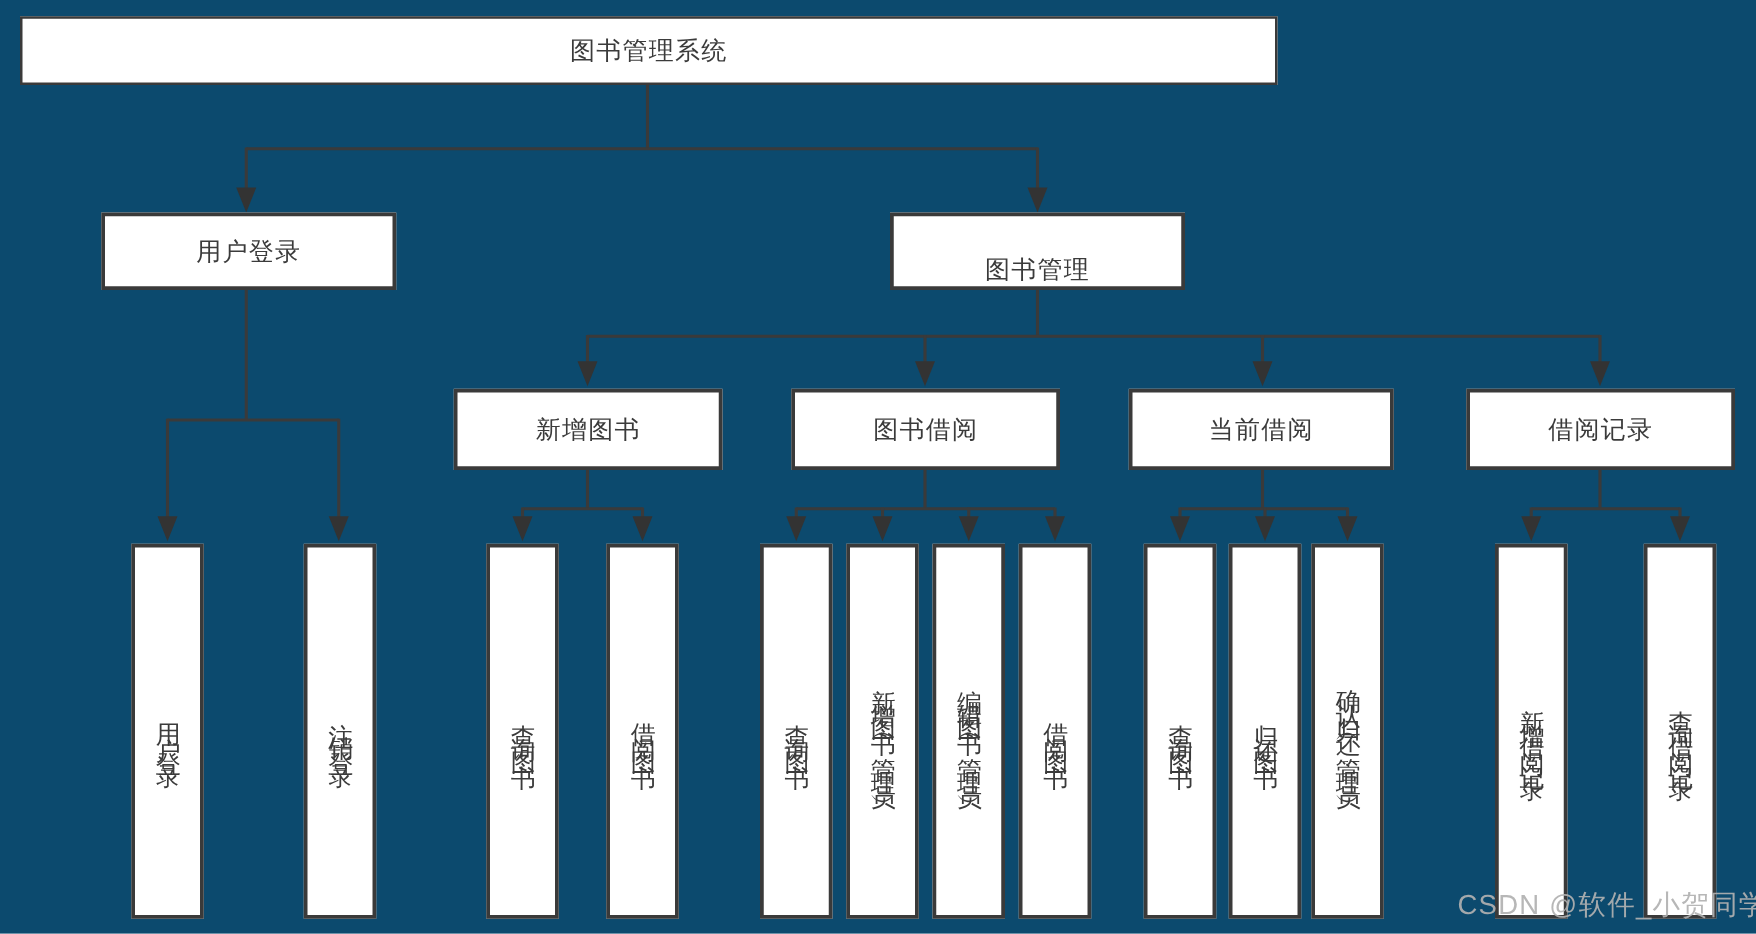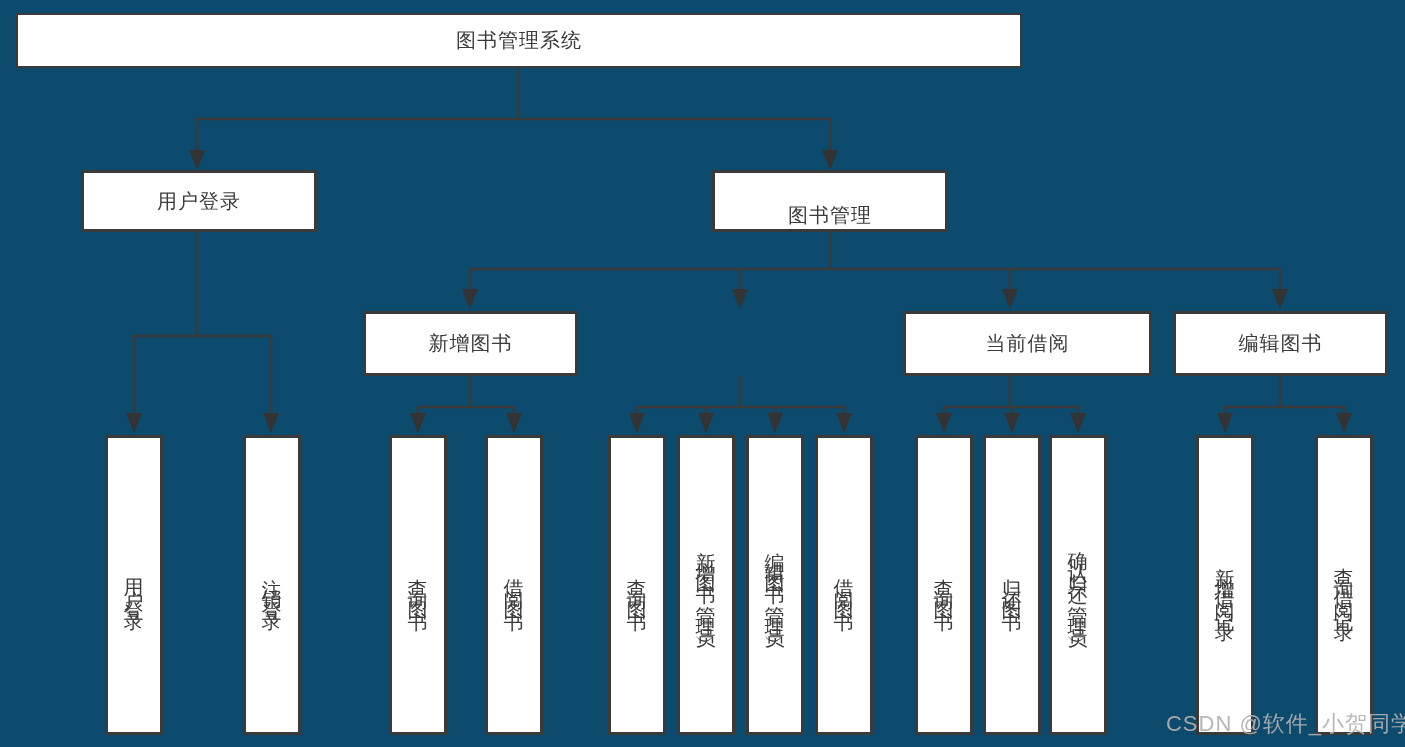--- a/index.html
+++ b/index.html
@@ -144,25 +144,28 @@
   <div class="node hbox" style="left:81px; top:170px; width:236px; height:62px;">
     <span>用户登录</span>
   </div>
   <div class="node hbox" style="left:712px; top:170px; width:236px; height:62px;align-items:flex-end;">
     <span>图书管理</span>
   </div>
 
   <div class="node hbox" style="left:363px; top:311px; width:215px; height:65px;">
     <span>新增图书</span>
   </div>
-  <div class="node hbox" style="left:903px; top:311px; width:249px; height:65px;">
+  <div class="node hbox" style="left:633px; top:311px; width:215px; height:65px;">
+    <span>图书借阅</span>
+  </div>
+  <div class="node hbox" style="left:903px; top:311px; width:212px; height:65px;">
     <span>当前借阅</span>
   </div>
   <div class="node hbox" style="left:1173px; top:311px; width:215px; height:65px;">
-    <span>编辑图书</span>
+    <span>借阅记录</span>
   </div>
 
   <div class="node vbox" style="left:105px;">
     <span class="vlabel">用户登录</span>
   </div>
   <div class="node vbox" style="left:243px;">
     <span class="vlabel">注销登录</span>
   </div>
 
   <div class="node vbox" style="left:389px;">

